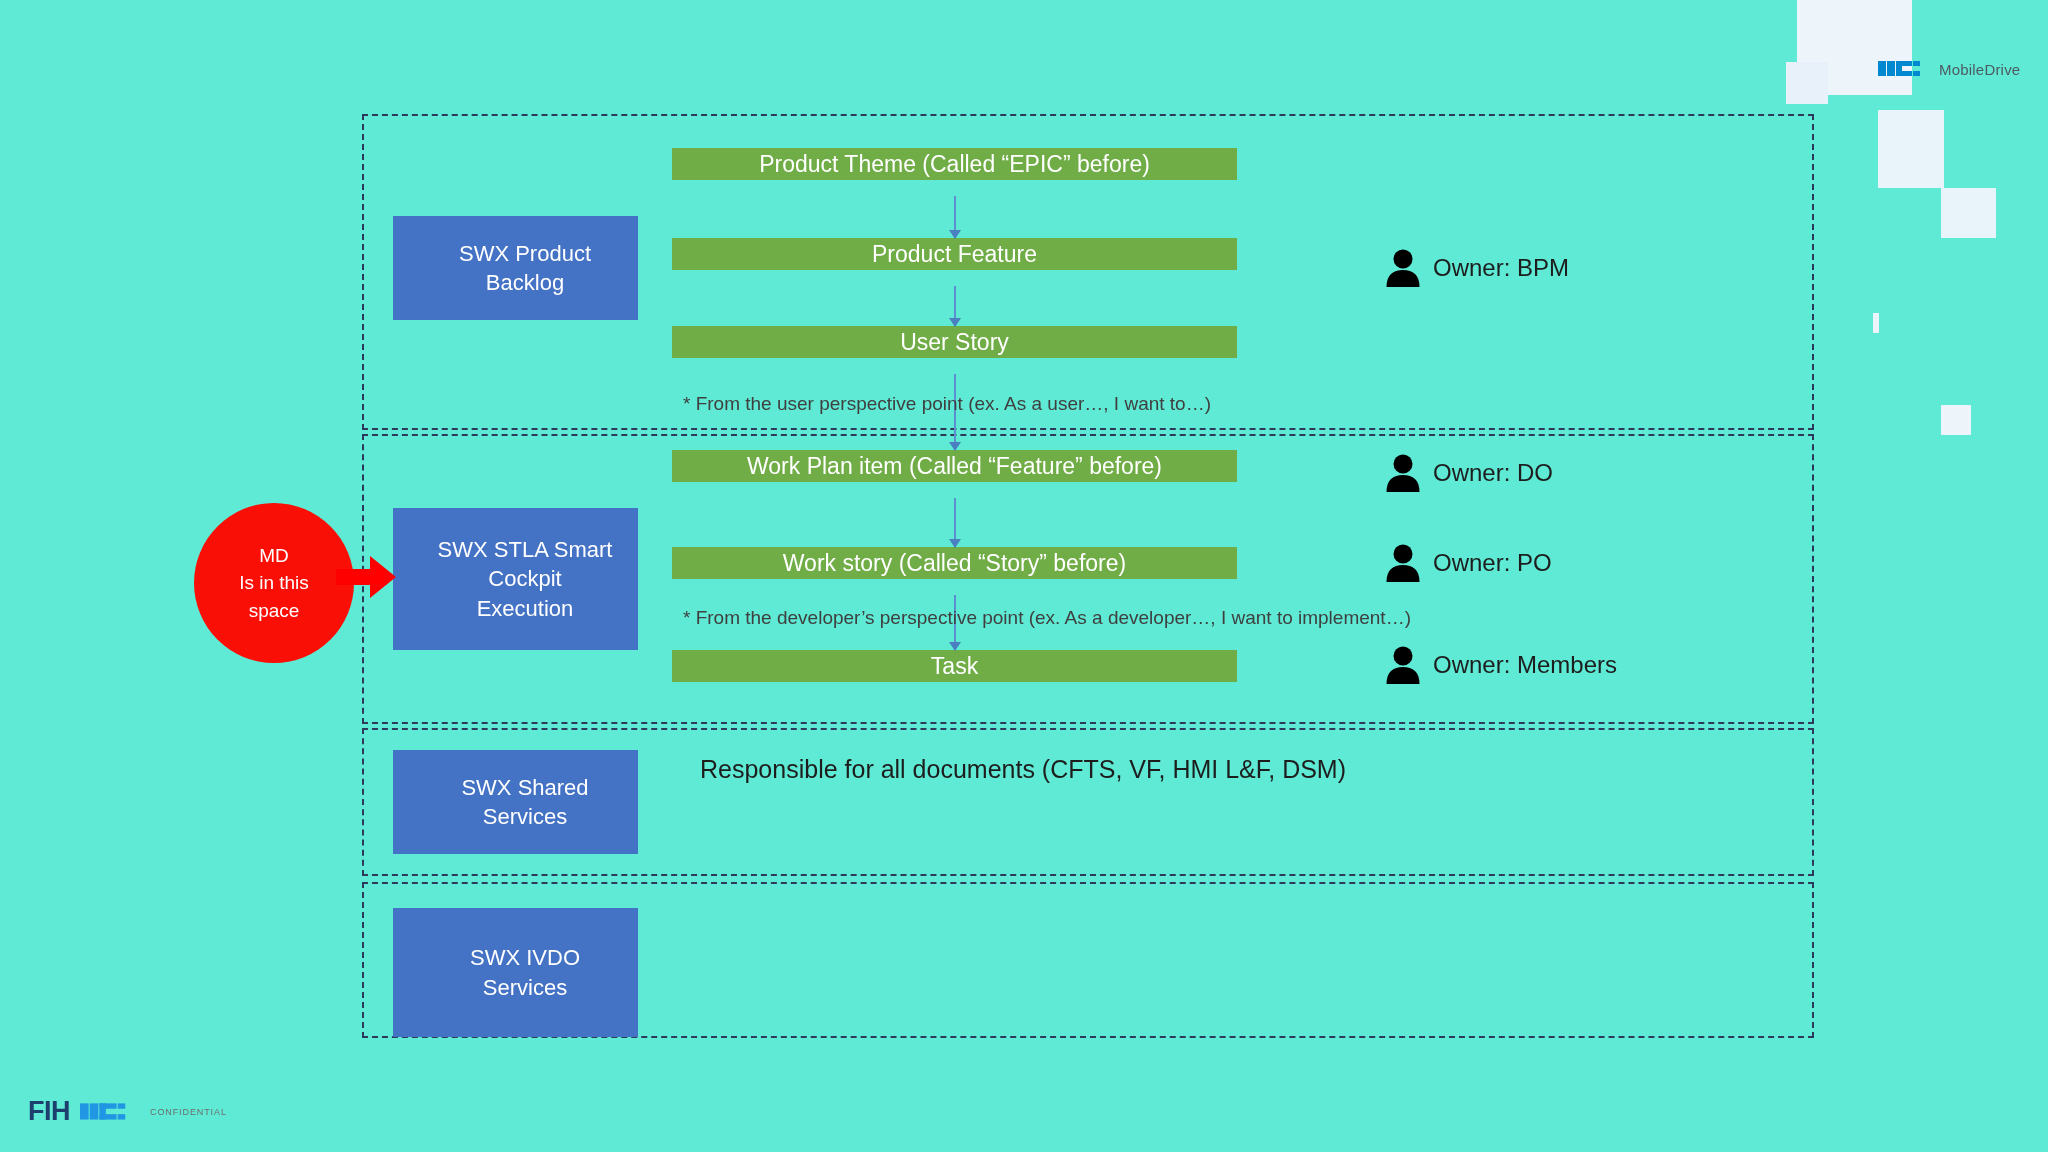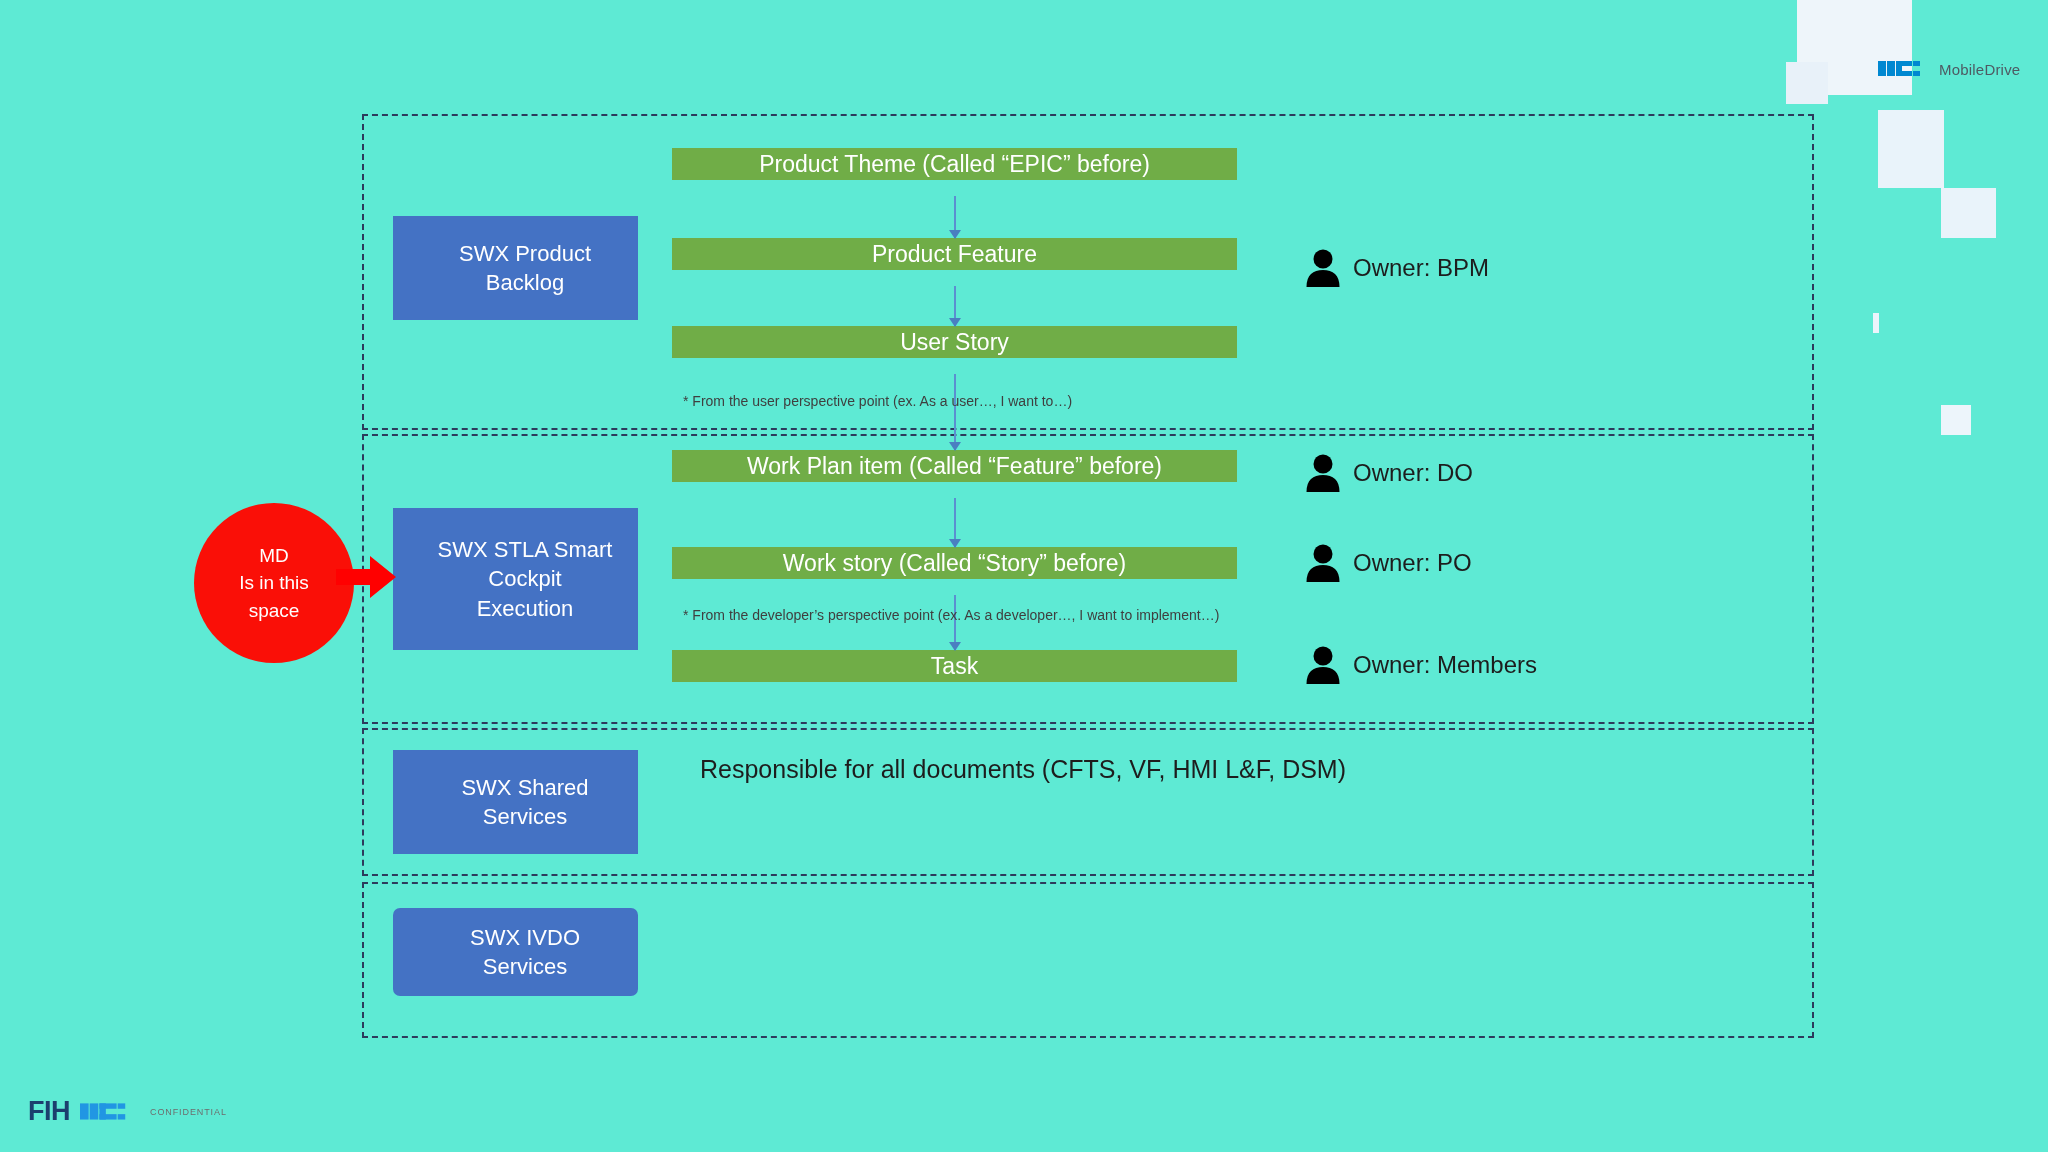--- a/index.html
+++ b/index.html
@@ -53,21 +53,21 @@
     text-align: center;
     font-size: 22px;
     line-height: 1.32;
     left: 393px;
     width: 245px;
     padding-left: 19px;
   }
   .cat.c1 { top: 216px; height: 104px; }
   .cat.c2 { top: 508px; height: 142px; }
   .cat.c3 { top: 750px; height: 104px; }
-  .cat.c4 { top: 908px; height: 88px; border-radius: 7px; }
+  .cat.c4 { top: 908px; height: 129px; }
 
   
   .flow {
     position: absolute;
     background: #70ad47;
     color: #ffffff;
     display: flex; align-items: center; justify-content: center;
     font-size: 23px;
     left: 672px;
     width: 565px;
@@ -91,29 +91,29 @@
   }
   .cn1 { top: 196px; height: 42px; }
   .cn2 { top: 286px; height: 40px; }
   .cn3 { top: 374px; height: 76px; }
   .cn4 { top: 498px; height: 49px; }
   .cn5 { top: 595px; height: 55px; }
 
   
   .note {
     position: absolute;
-    font-size: 14px;
+    font-size: 19px;
     color: #3f3f3f;
     white-space: nowrap;
   }
   .note.n1 { left: 683px; top: 393px; }
   .note.n2 { left: 683px; top: 607px; }
 
   
-  .owner { position: absolute; display:flex; align-items:center; gap: 12px; left: 1305px; }
+  .owner { position: absolute; display:flex; align-items:center; gap: 12px; left: 1385px; }
   .owner .label { font-size: 24px; color: #1d1d1d; }
   .o1 { top: 248px; }
   .o2 { top: 453px; }
   .o3 { top: 543px; }
   .o4 { top: 645px; }
 
   
   .resp {
     position: absolute; left: 700px; top: 755px;
     font-size: 25px; color: #1d1d1d; white-space: nowrap;

